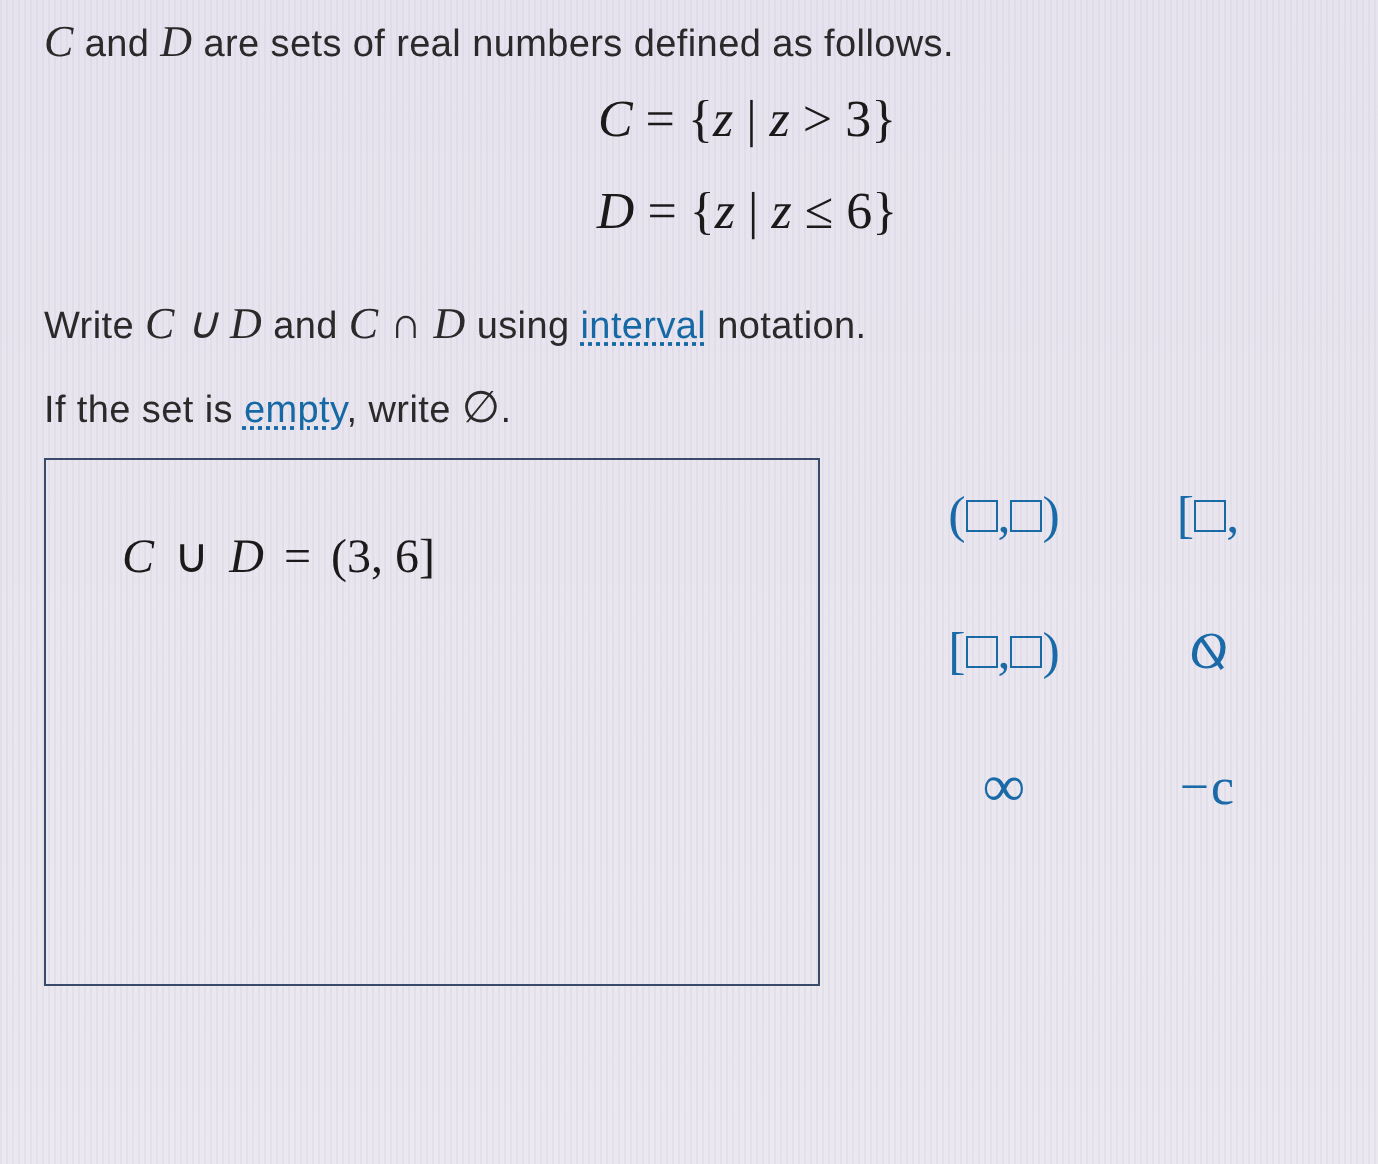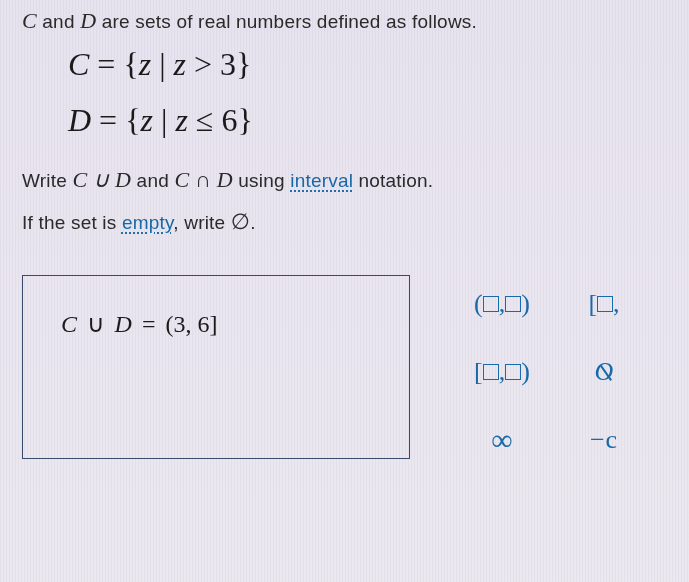--- a/index.html
+++ b/index.html
@@ -21,48 +21,49 @@
         rgba(220,215,230,0.08) 3px),
       linear-gradient(#e8e4ef, #eceaf0);
     padding: 8px 10px 0 22px;
     box-sizing: border-box;
   }
   .line1 { margin-bottom: 6px; letter-spacing: 0.2px; }
   .mathvar { font-family: "Times New Roman", serif; font-style: italic; font-size: 22px; }
   .defs {
     font-family: "Times New Roman", serif;
     font-style: italic;
-    font-size: 32px;
+    font-size: 26px;
     line-height: 1.55;
     margin: 0 0 22px 46px;
     color:#1a1a1a;
+    text-align:center;
   }
   .defs .row { margin-bottom: 6px; }
   .upright { font-style: normal; }
   .instr { margin-bottom: 16px; letter-spacing:0.2px; }
-  .instr2 { margin-bottom: 40px; letter-spacing:0.2px; }
+  .instr2 { margin-bottom: 12px; letter-spacing:0.2px; }
   .link {
     color: #1769a5;
     text-decoration: underline dotted;
     text-underline-offset: 3px;
     cursor: pointer;
   }
   .empty-symbol {
     font-family: "Times New Roman", serif;
     font-size: 22px;
   }
   .worksheet {
     display: flex;
     align-items: flex-start;
     gap: 46px;
   }
   .answerbox {
     border: 1.5px solid #3a4a6a;
     width: 388px;
-    height: 184px;
+    height: 264px;
     box-sizing: border-box;
     padding: 34px 20px 0 38px;
     font-family: "Times New Roman", serif;
     font-style: italic;
     font-size: 24px;
     color:#1a1a1a;
   }
   .ansrow { margin-bottom: 56px; }
   .ansrow .op { font-style: normal; padding: 0 4px; }
   .palette {

